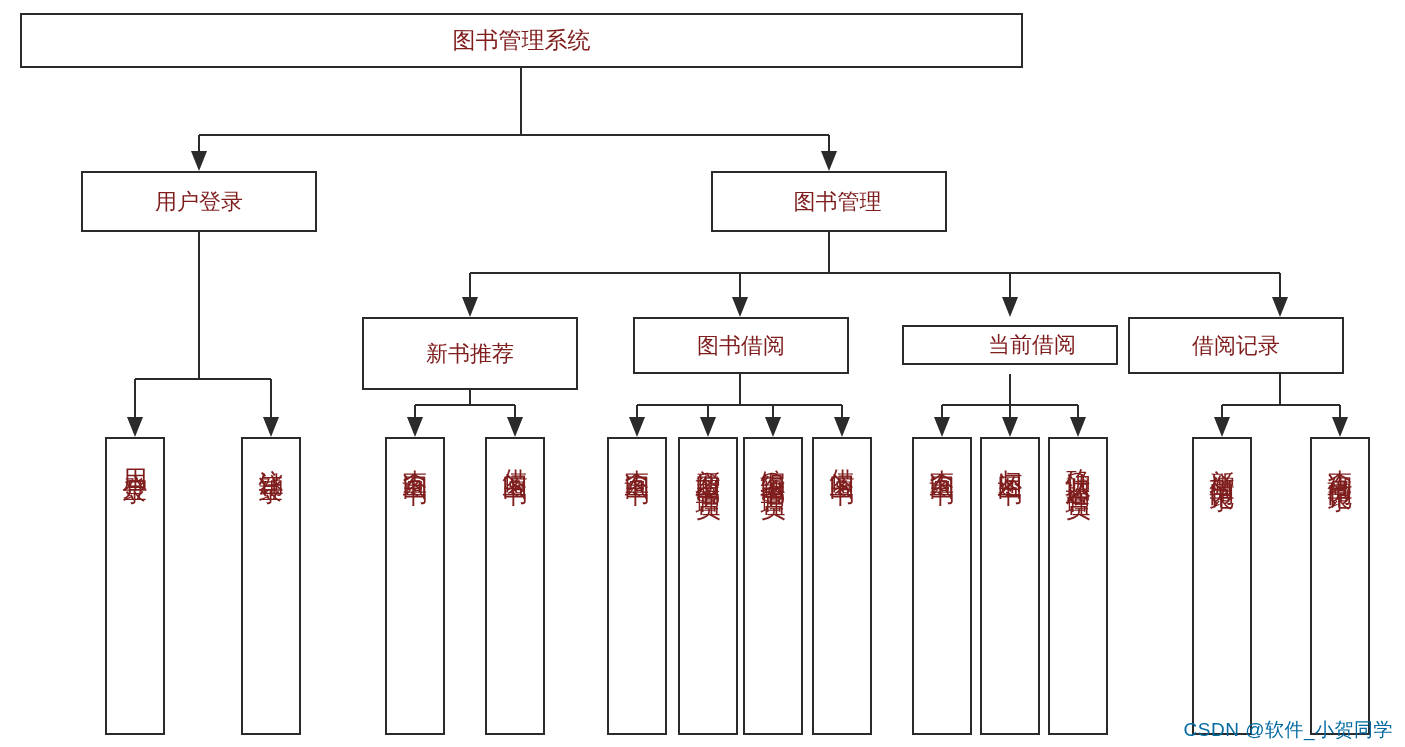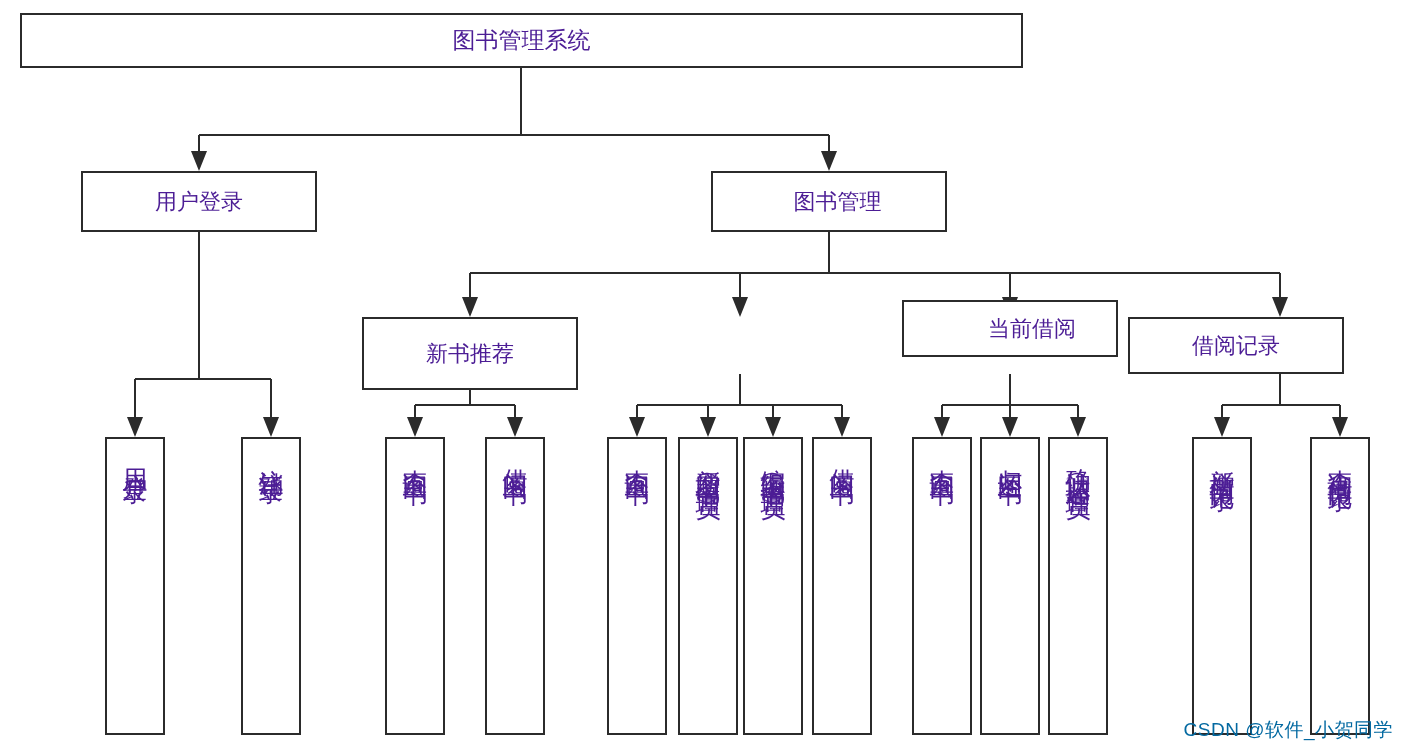--- a/index.html
+++ b/index.html
@@ -49,21 +49,21 @@
     display: flex;
     align-items: center;
     justify-content: center;
     overflow: hidden;
   }
   .node .label {
     display: block;
     text-align: left;
     line-height: 1.18;
     white-space: nowrap;
-    color: #4c1d95;
+    color: #7f1d1d;
   }
   
   .node.root .label   { font-size: 23px; }
   
   .node.branch .label { font-size: 22px; }
   
   .node.leaf {
     align-items: flex-start;
     justify-content: center;
     padding-top: 10px;
@@ -166,22 +166,25 @@
   </div>
 
   <div class="node branch" style="left:711px; top:171px; width:236px; height:61px;padding-left:17px;">
     <span class="label">图书管理</span>
   </div>
 
   <div class="node branch" style="left:362px; top:317px; width:216px; height:73px;">
     <span class="label">新书推荐</span>
   </div>
 
-
-  <div class="node branch" style="left:902px; top:300px; width:216px; height:57px;padding-left:44px;">
+  <div class="node branch" style="left:633px; top:317px; width:216px; height:57px;">
+    <span class="label">图书借阅</span>
+  </div>
+
+  <div class="node branch" style="left:902px; top:325px; width:216px; height:40px;padding-left:44px;">
     <span class="label">当前借阅</span>
   </div>
 
   <div class="node branch" style="left:1128px; top:317px; width:216px; height:57px;">
     <span class="label">借阅记录</span>
   </div>
 
   <div class="node leaf" style="left:105px; top:437px; width:60px; height:298px;">
     <span class="label">用户登录</span>
   </div>

